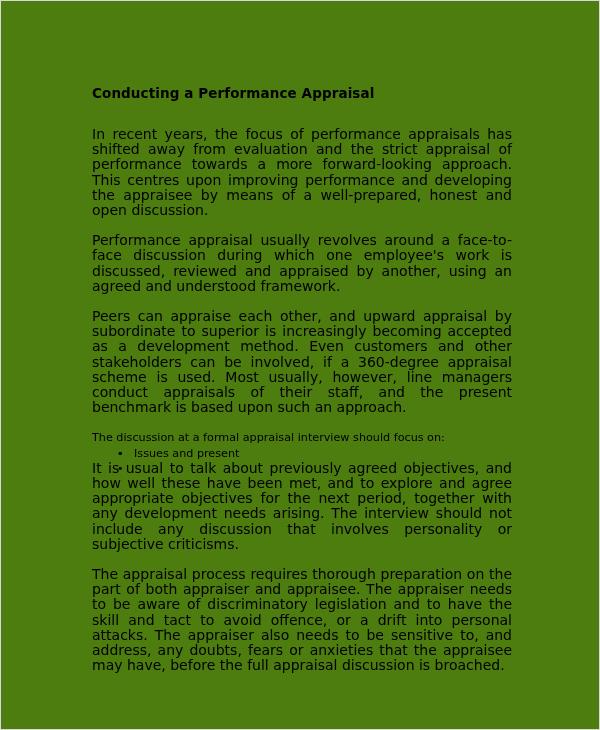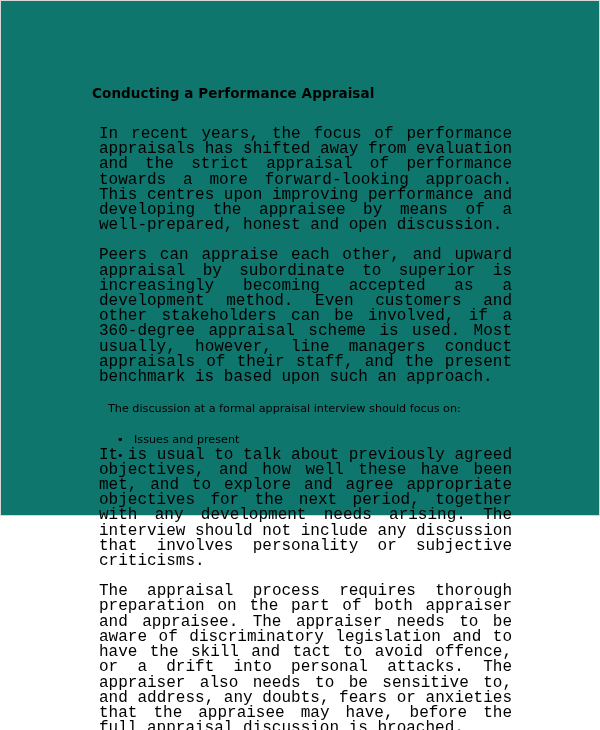--- a/index.html
+++ b/index.html
@@ -11,52 +11,51 @@
     width: 600px;
     height: 730px;
     font-family: "DejaVu Sans", sans-serif;
     color: #000000;
     overflow: hidden;
   }
   .page {
     position: relative;
     box-sizing: border-box;
     width: 600px;
-    height: 516px;
-    background: #0f766e;
+    height: 730px;
+    background: #4d7c0f;
     border: 1px solid #d8d8d8;
   }
   .content {
     position: absolute;
     left: 91px;
     top: 84px;
     width: 420px;
   }
   .doc-title {
     font-size: 13.5px;
     font-weight: bold;
     line-height: 16px;
     letter-spacing: 0.1px;
     margin: 0 0 26px 0;
     text-align: left;
   }
   .para {
-    font-size: 16px;
+    font-size: 14px;
     line-height: 15.2px;
     text-align: justify;
     text-justify: inter-word;
-    margin: 0 0 15px 7px;
+    margin: 0 0 15px 0;
     hyphens: none;
-    font-family: Liberation Mono, monospace;
   }
   .lead-in {
     font-size: 11.2px;
     line-height: 15.2px;
     text-align: left;
-    margin: 16px;
+    margin: 0;
   }
   .bullets {
     list-style: none;
     margin: 0;
     padding: 0;
   }
   .bullets li {
     position: relative;
     font-size: 11.2px;
     line-height: 15.2px;
@@ -79,20 +78,21 @@
 </head>
 <body>
 
 <div class="page">
   <div class="content">
 
     <h1 class="doc-title">Conducting a Performance Appraisal</h1>
 
     <p class="para">In recent years, the focus of performance appraisals has shifted away from evaluation and the strict appraisal of performance towards a more forward-looking approach.  This centres upon improving performance and developing the appraisee by means of a well-prepared, honest and open discussion.</p>
 
+    <p class="para">Performance appraisal usually revolves around a face-to-face discussion during which one employee's work is discussed, reviewed and appraised by another, using an agreed and understood framework.</p>
 
     <p class="para">Peers can appraise each other, and upward appraisal by subordinate to superior is increasingly becoming accepted as a development method. Even customers and other stakeholders can be involved, if a 360-degree appraisal scheme is used. Most usually, however, line managers conduct appraisals of their staff, and the present benchmark is based upon such an approach.</p>
 
 
     <p class="lead-in">The discussion at a formal appraisal interview should focus on:</p>
 
     <ul class="bullets">
       <li>
         <span class="bullet-dot">•</span>
       </li>

